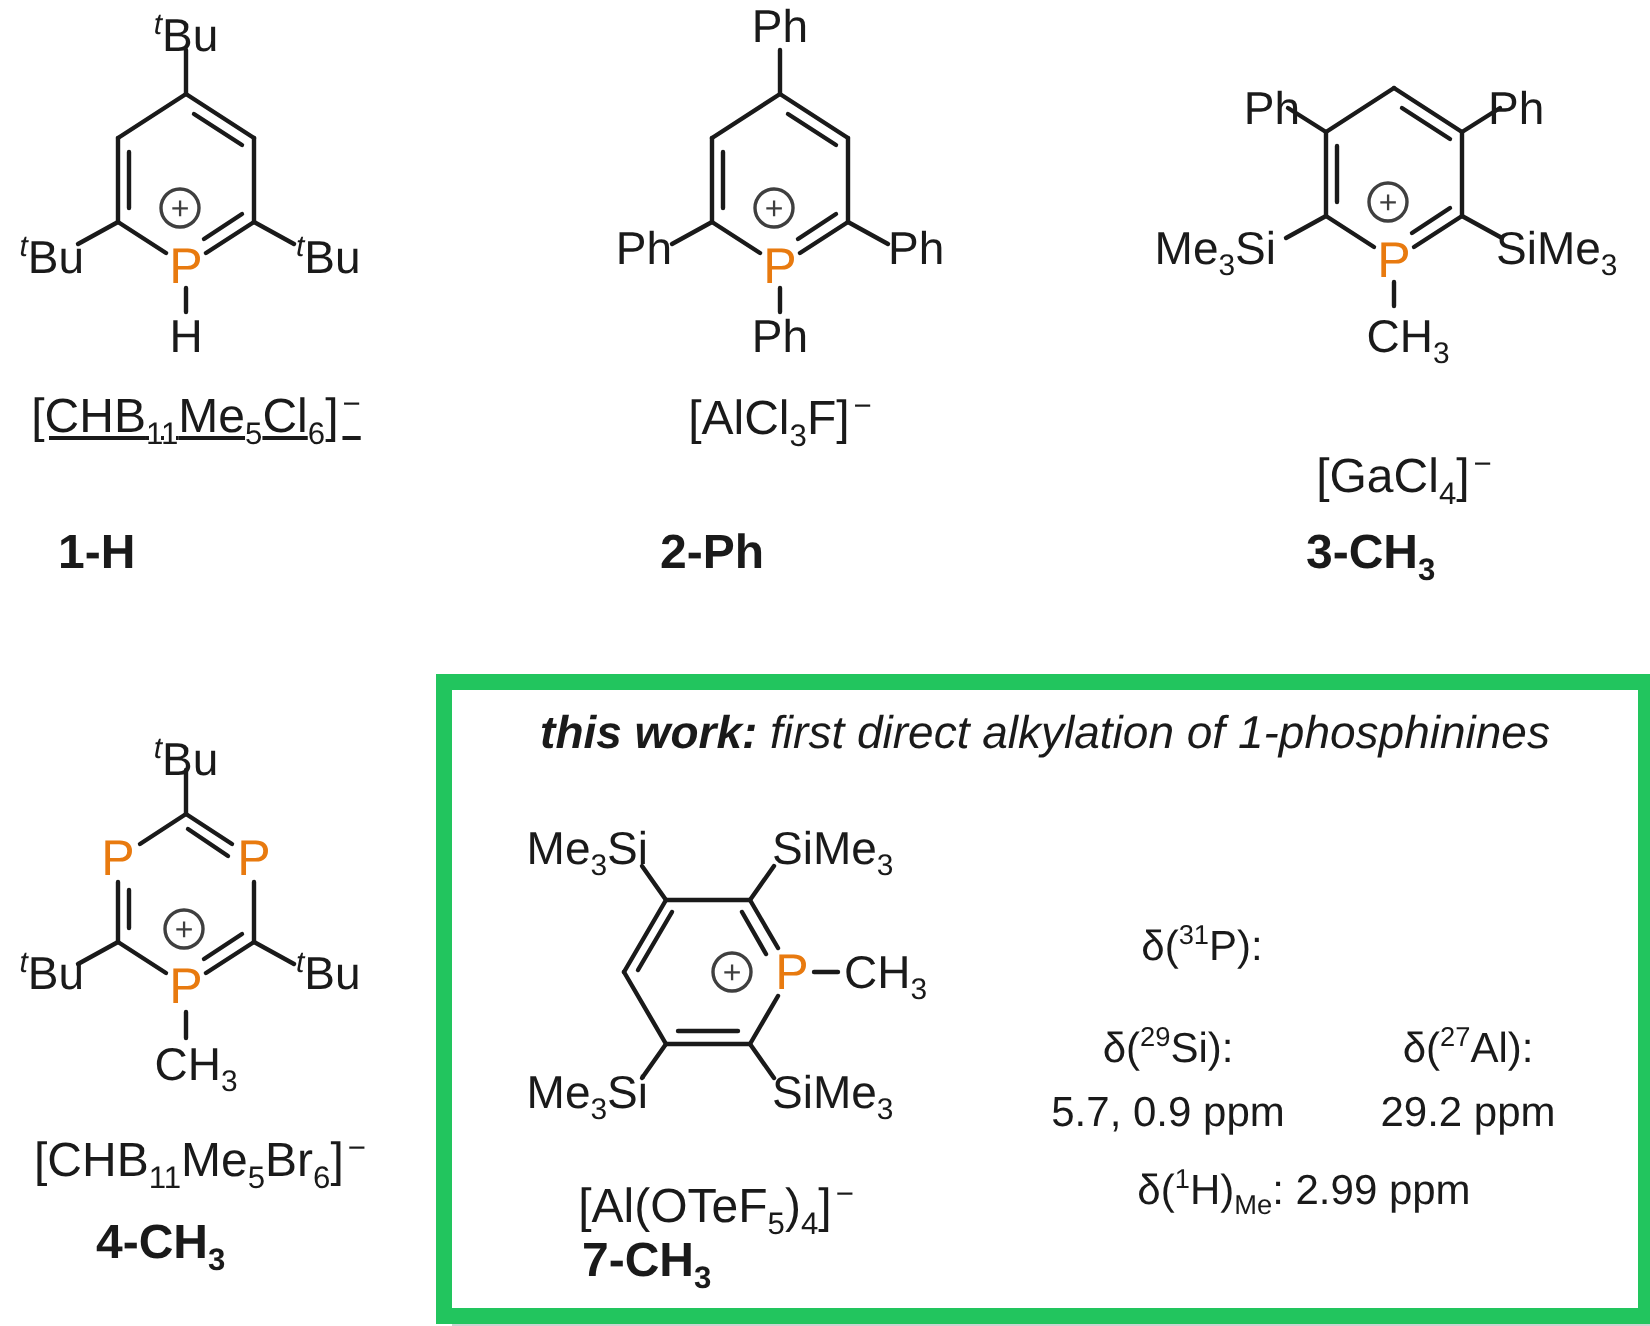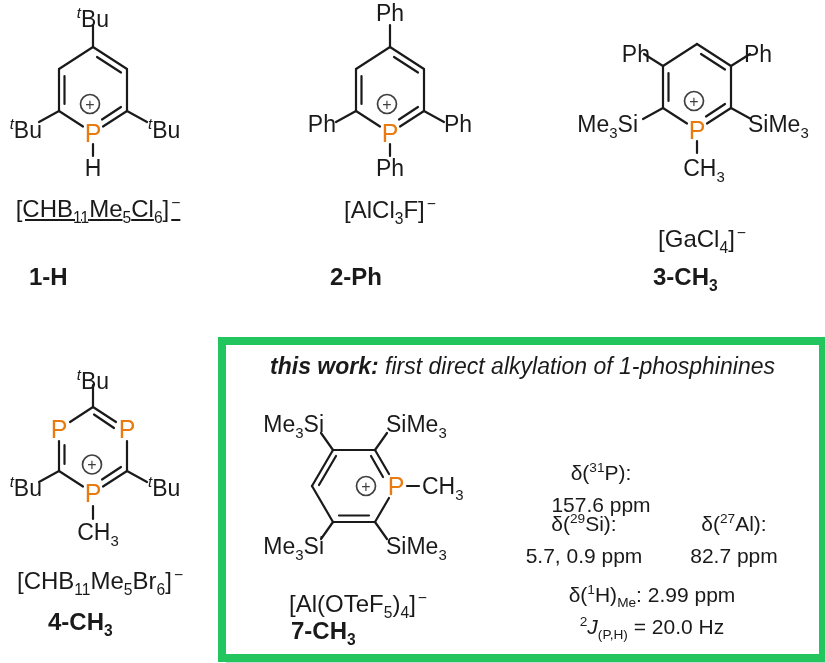--- a/index.html
+++ b/index.html
@@ -176,27 +176,25 @@
     <div class="chem-label t-right" style="left:18px;top:67px;width:80px;">Me<sub>3</sub>Si</div>
     <div class="chem-label" style="left:160px;top:67px;width:90px;">SiMe<sub>3</sub></div>
     <div class="chem-label t-right" style="left:18px;top:189px;width:80px;">Me<sub>3</sub>Si</div>
     <div class="chem-label" style="left:160px;top:189px;width:90px;">SiMe<sub>3</sub></div>
     <div class="chem-label" style="left:196px;top:129px;width:70px;">CH<sub>3</sub></div>
     <div class="anion" style="left:42px;top:239px;width:180px;">[Al(OTeF<sub>5</sub>)<sub>4</sub>]<sup>−</sup></div>
     <div class="cmpd-name" style="left:65px;top:273px;width:135px;">7-CH<sub>3</sub></div>
 
     <div class="nmr-cell" style="left:300px;top:75px;margin-top:32px;">
       <div>δ(<sup>31</sup>P):</div>
-      <div>157.6 ppm</div>
     </div>
     <div class="nmr-cell" style="left:283px;top:158px;">
       <div>δ(<sup>29</sup>Si):</div>
       <div>5.7, 0.9 ppm</div>
     </div>
     <div class="nmr-cell" style="left:433px;top:158px;">
       <div>δ(<sup>27</sup>Al):</div>
-      <div>82.7 ppm</div>
+      <div>29.2 ppm</div>
     </div>
     <div class="nmr-line" style="left:286px;top:230px;">δ(<sup>1</sup>H)<sub>Me</sub>: 2.99 ppm</div>
-    <div class="nmr-line" style="left:286px;top:262px;"><sup>2</sup><i>J</i><sub>(P,H)</sub> = 20.0 Hz</div>
   </div>
 
 </div>
 
 </body></html>

